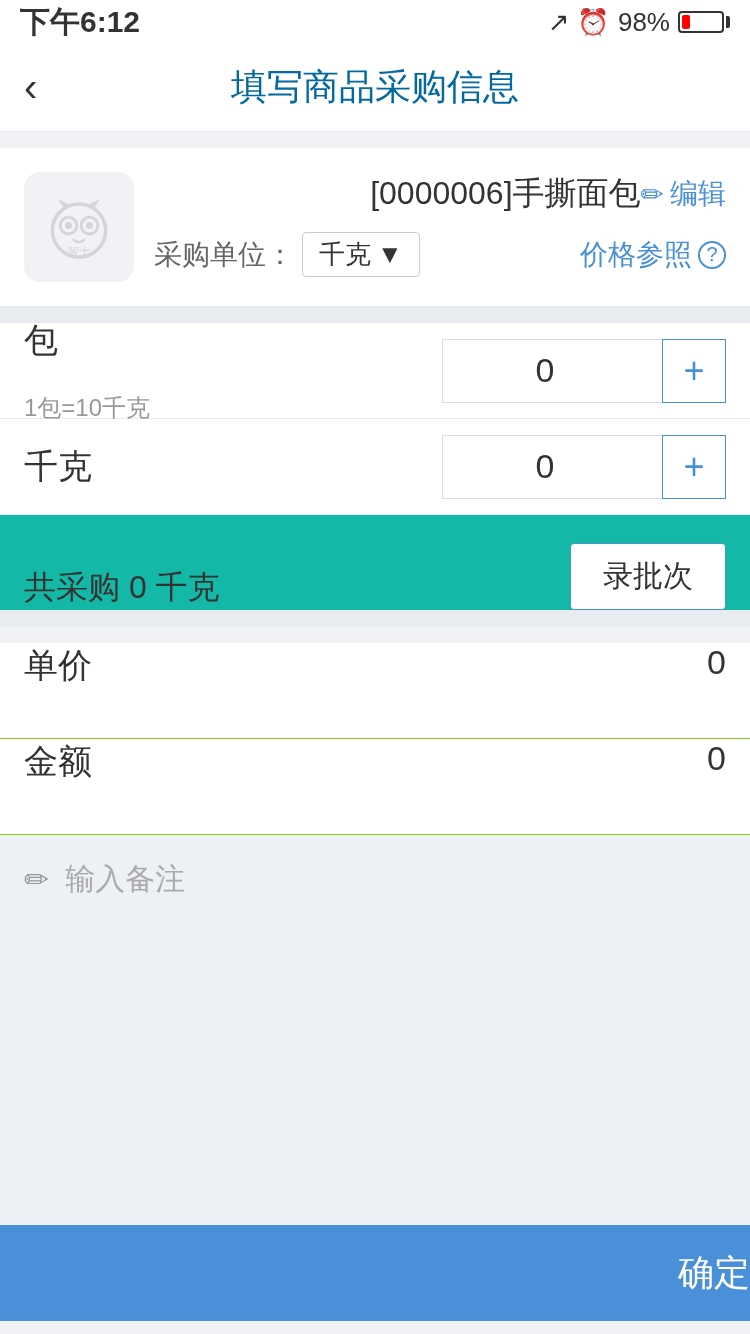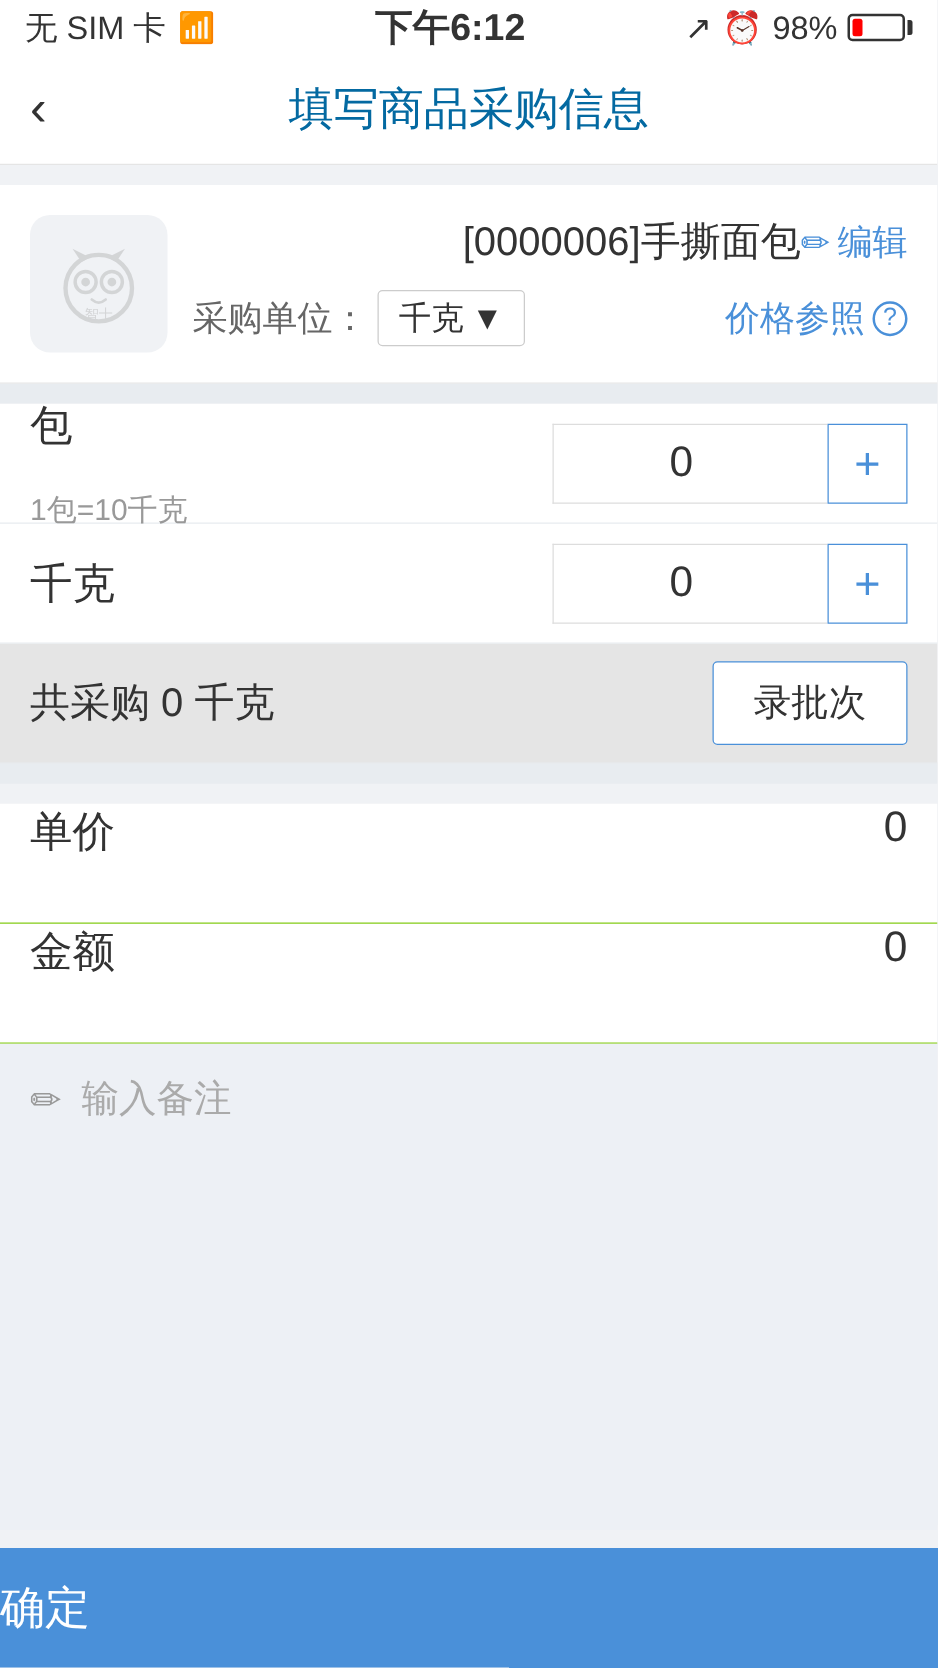--- a/index.html
+++ b/index.html
@@ -246,25 +246,25 @@
       font-size: 36px;
       display: flex;
       align-items: center;
       justify-content: center;
       cursor: pointer;
     }
 
     
     .summary-row {
       display: flex;
-      align-items: center;
+      align-items: flex-end;
       justify-content: space-between;
       padding: 0 24px;
       height: 96px;
-      background: #e5e5e5;
+      background: #14b8a6;
       border-bottom: 1px solid #e8ecf0;
     }
     .summary-text {
       font-size: 32px;
       color: #333;
     }
     .record-btn {
       border: 1px solid #4a90d9;
       border-radius: 4px;
       padding: 12px 32px;
@@ -316,50 +316,46 @@
 
     
     .bottom-space {
       height: 300px;
       background: #edf0f5;
     }
 
     
     .confirm-btn {
       position: fixed;
-      bottom: 0;
+      bottom: 13px;
       left: 0;
       width: 750px;
       height: 96px;
       background: #4a90d9;
       display: flex;
       align-items: center;
-      justify-content: flex-start;
+      justify-content: flex-end;
       cursor: pointer;
     }
     .confirm-btn-text {
       font-size: 36px;
       color: #fff;
       font-weight: 500;
     }
 
     
     .wifi-icon {
       display: inline-block;
       font-size: 24px;
     }
   </style>
 </head>
 <body>
 
 <div class="status-bar">
-  <div class="status-left">
-    <span>无 SIM 卡</span>
-    <span class="wifi-icon">📶</span>
-  </div>
   <div class="status-center">下午6:12</div>
   <div class="status-right">
     <span>↗</span>
     <span>⏰</span>
     <span>98%</span>
     <div class="battery-icon">
       <div class="battery-body">
         <div class="battery-fill"></div>
       </div>
       <div class="battery-tip"></div>

